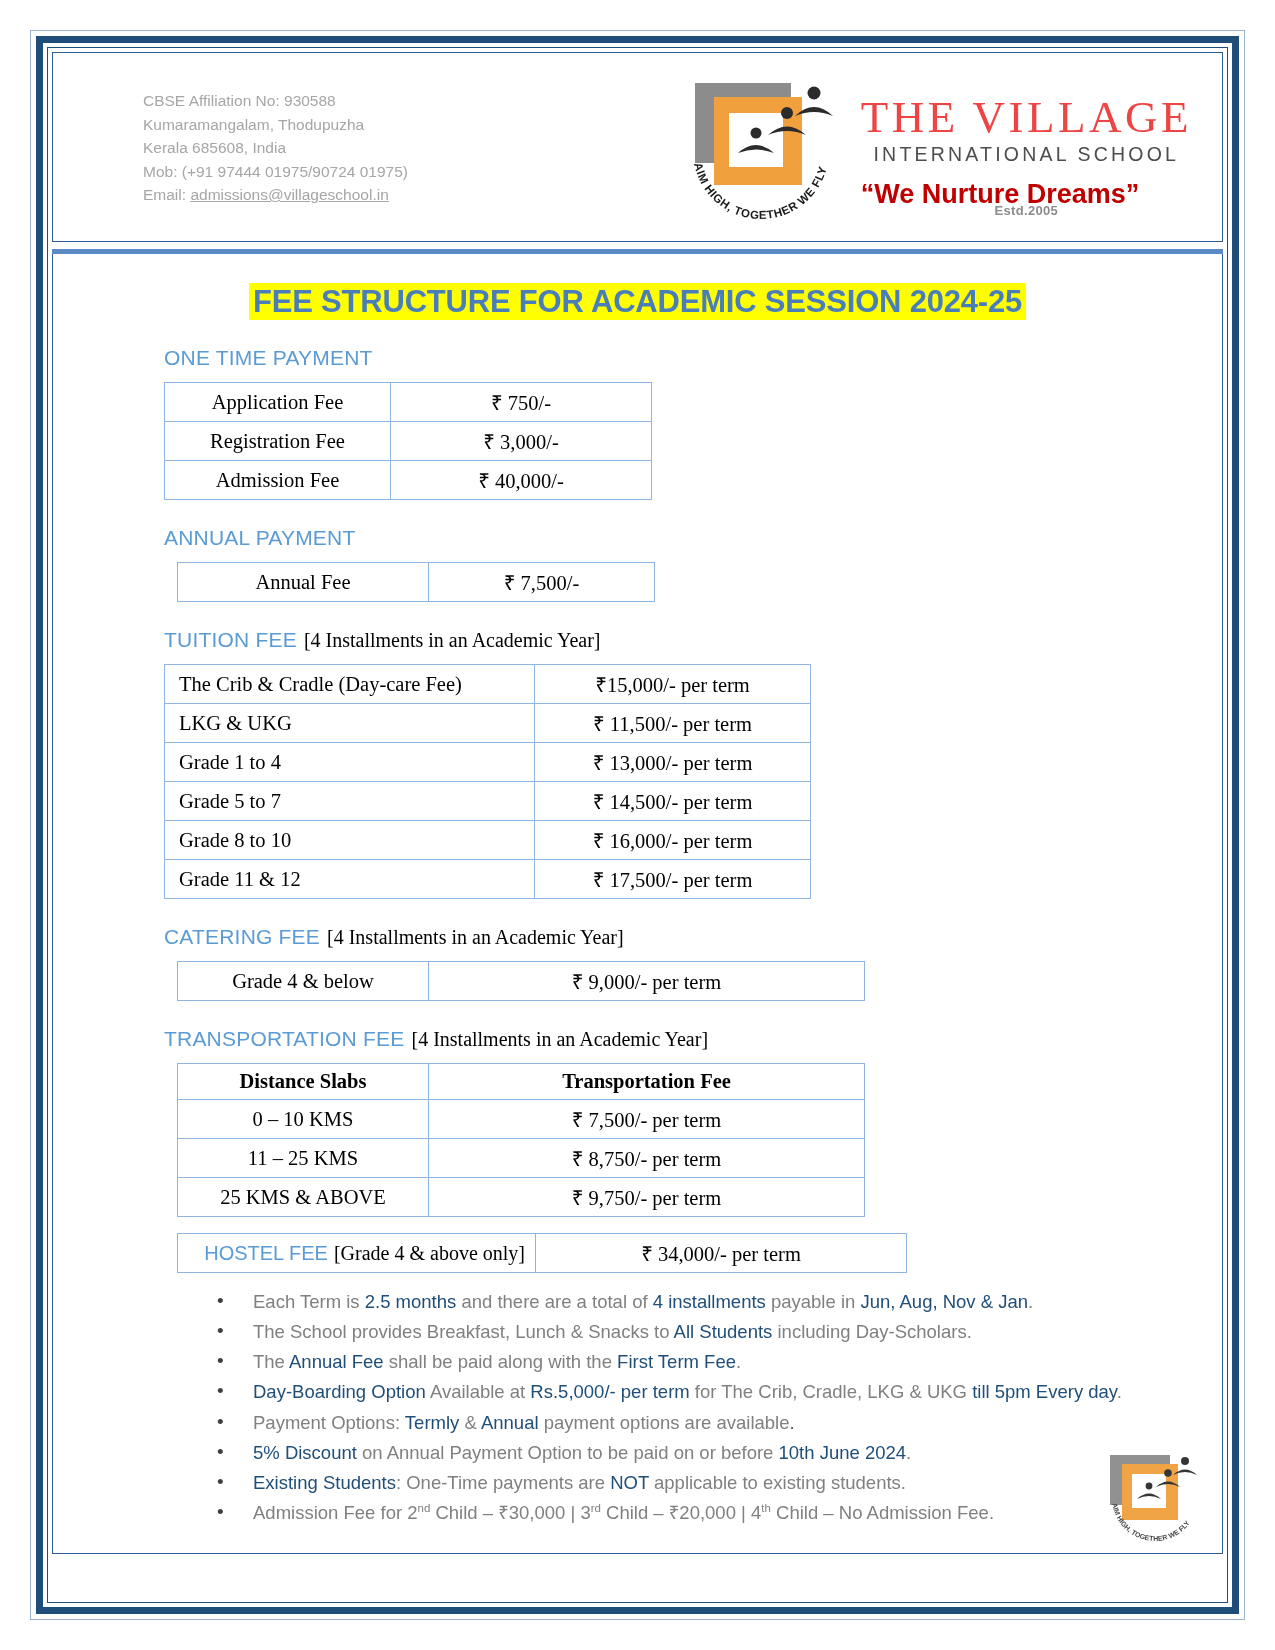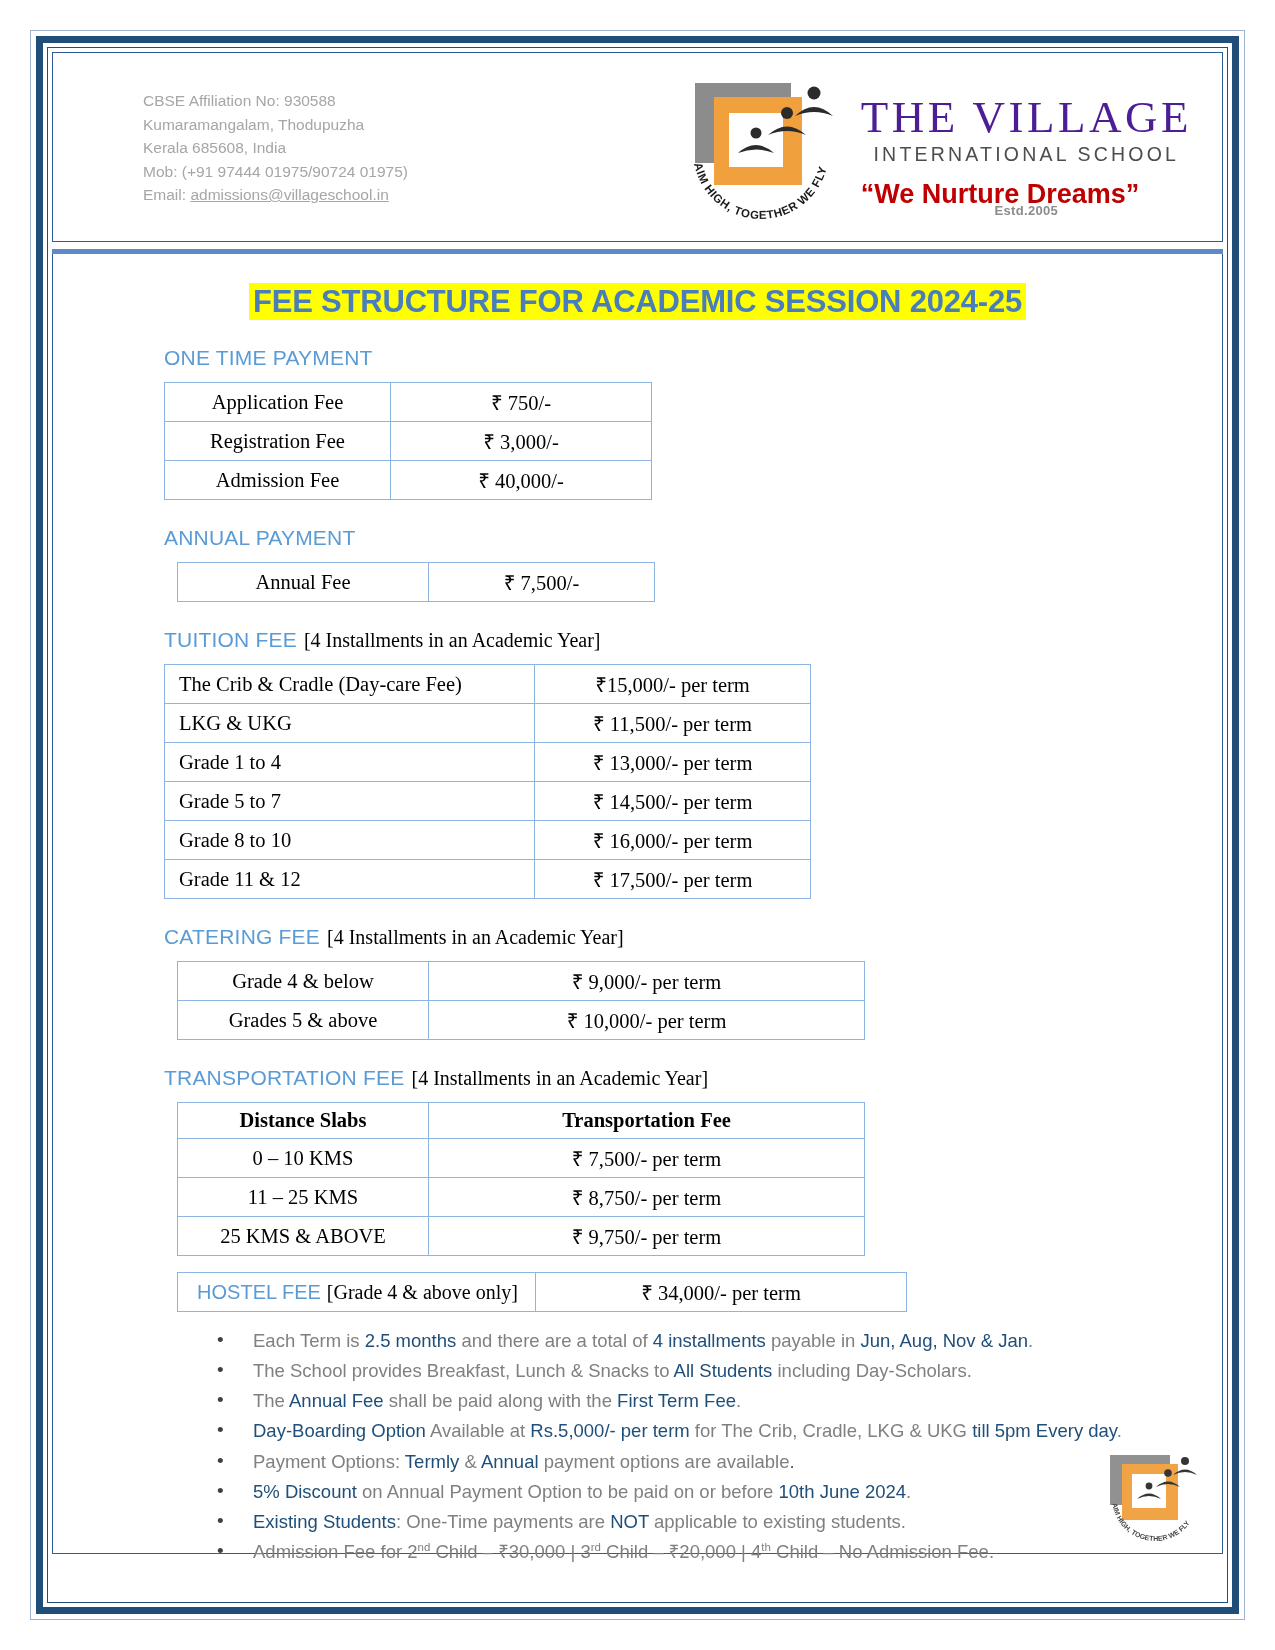--- a/index.html
+++ b/index.html
@@ -96,21 +96,21 @@
   }
   .logo-mark .figures { position: absolute; left: 0; top: 0; }
   .logo-mark .arc-text { position: absolute; left: -4px; top: 2px; }
 
   
   .wordmark { padding-top: 20px; }
   .wordmark .line1 {
     font-family: "Liberation Serif", serif;
     font-size: 45px;
     letter-spacing: 3.5px;
-    color: #4c1d95;
+    color: #ef4444;
     line-height: 1;
   }
   .wordmark .line2 {
     font-size: 19.5px;
     letter-spacing: 3.2px;
     color: #4d4d4d;
     text-align: center;
     margin-top: 3px;
   }
   .wordmark .line3 {
@@ -209,21 +209,21 @@
   .t-catering td:nth-child(1) { width: 230px; }
   .t-catering td:nth-child(2) { width: 415px; }
 
   .t-transport { margin-left: 13px; }
   .t-transport td:nth-child(1) { width: 230px; }
   .t-transport td:nth-child(2) { width: 415px; }
 
   
   .t-hostel { margin-left: 13px; margin-top: 16px; }
   .t-hostel td { padding: 4px 10px; }
-  .t-hostel td.label-cell { width: 335px; text-align: center; padding-left: 12px; }
+  .t-hostel td.label-cell { width: 335px; text-align: right; padding-left: 12px; }
   .t-hostel td.value-cell { width: 350px; text-align: center; }
   .hostel-label {
     color: #5b9bd5;
     font-family: "Liberation Sans", sans-serif;
     font-size: 20px;
   }
   .hostel-note {
     font-family: "Liberation Serif", serif;
     color: #000000;
     font-size: 20px;
@@ -416,24 +416,20 @@
       </table>
 
       <div class="sec-head">
         <span>CATERING FEE</span><span class="note">[4 Installments in an Academic Year]</span>
       </div>
       <table class="fee t-catering">
         <tbody>
           <tr>
             <td class="c">Grade 4 &amp; below</td>
             <td class="c">₹ 9,000/- per term</td>
-          </tr>
-          <tr>
-            <td class="c">Grades 5 &amp; above</td>
-            <td class="c">₹ 10,000/- per term</td>
           </tr>
         </tbody>
       </table>
 
       <div class="sec-head">
         <span>TRANSPORTATION FEE</span><span class="note">[4 Installments in an Academic Year]</span>
       </div>
       <table class="fee t-transport">
         <tbody>
           <tr>

